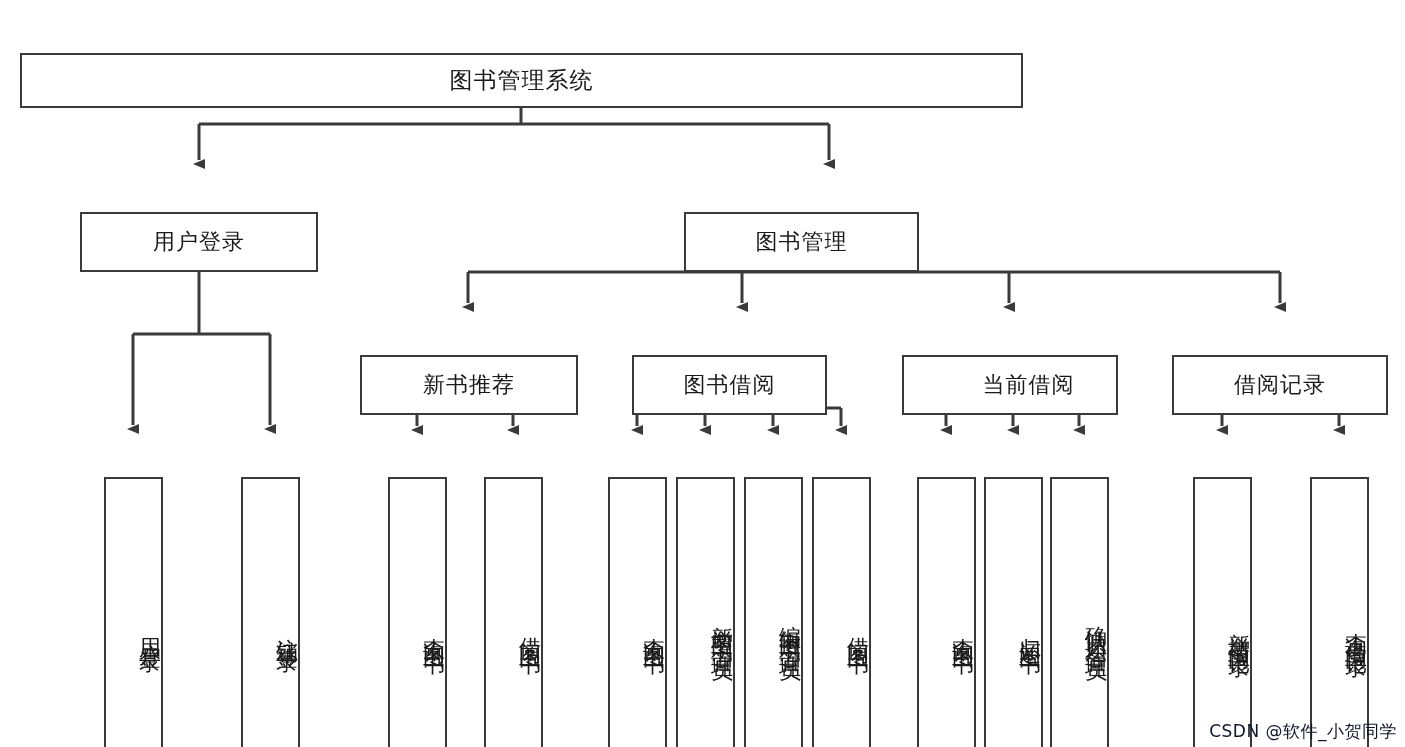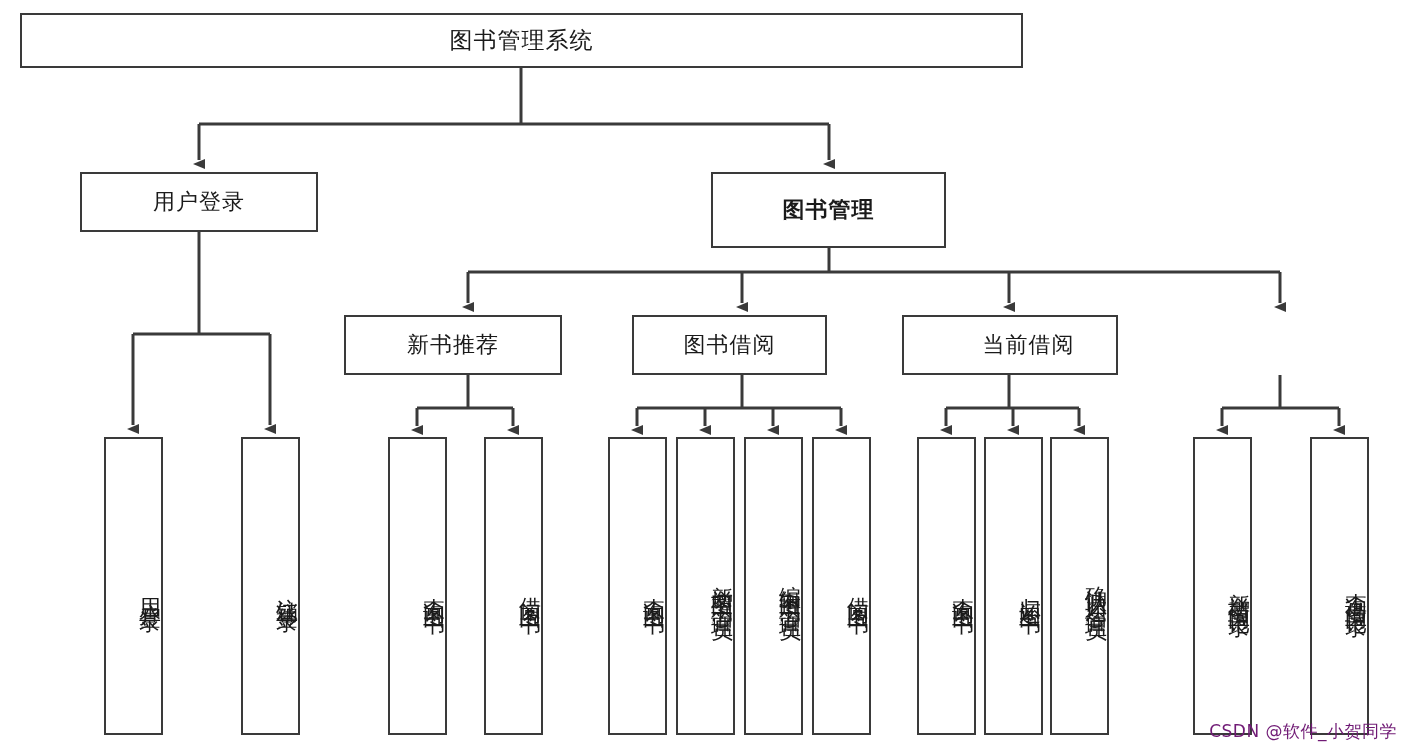--- a/index.html
+++ b/index.html
@@ -27,20 +27,21 @@
   }
   .node {
     position: absolute;
     box-sizing: border-box;
     background: #ffffff;
     border: 2.5px solid #3a3a3a;
     display: flex;
     align-items: center;
     justify-content: center;
     color: #1a1a1a;
+    margin-top: 40px;
   }
   .node.horiz {
     font-size: 22px;
     letter-spacing: 1px;
     line-height: 1.1;
   }
   .node.vert {
     writing-mode: vertical-rl;
     text-orientation: upright;
     font-size: 22px;
@@ -56,21 +57,21 @@
     white-space: nowrap;
   }
   #root-node {
     font-size: 23px;
   }
   .watermark {
     position: absolute;
     right: 8px;
     bottom: 4px;
     font-size: 17px;
-    color: #701a75;
+    color: #0f172a;
     letter-spacing: 0.5px;
     white-space: nowrap;
   }
 </style>
 </head>
 <body>
 
 <div id="canvas">
 
   <svg class="wires" viewBox="0 0 1405 747" xmlns="http://www.w3.org/2000/svg">
@@ -126,32 +127,35 @@
     </g>
   </svg>
 
   <div class="node horiz" id="root-node" style="left:20px; top:13px; width:1003px; height:55px;">
     <span>图书管理系统</span>
   </div>
 
   <div class="node horiz" style="left:80px; top:172px; width:238px; height:60px;">
     <span>用户登录</span>
   </div>
-  <div class="node horiz" style="left:711px; top:172px; width:235px; height:76px;font-weight:bold;">
+  <div class="node horiz" style="left:684px; top:172px; width:235px; height:60px;">
     <span>图书管理</span>
   </div>
 
-  <div class="node horiz" style="left:344px; top:315px; width:218px; height:60px;">
+  <div class="node horiz" style="left:360px; top:315px; width:218px; height:60px;">
     <span>新书推荐</span>
   </div>
   <div class="node horiz" style="left:632px; top:315px; width:195px; height:60px;">
     <span>图书借阅</span>
   </div>
   <div class="node horiz" style="left:902px; top:315px; width:216px; height:60px;padding-left:37px;">
     <span>当前借阅</span>
+  </div>
+  <div class="node horiz" style="left:1172px; top:315px; width:216px; height:60px;">
+    <span>借阅记录</span>
   </div>
 
   <div class="node vert" style="left:104px; top:437px; width:59px; height:298px;">
     <span class="vlabel">用户登录</span>
   </div>
   <div class="node vert" style="left:241px; top:437px; width:59px; height:298px;">
     <span class="vlabel">注销登录</span>
   </div>
   <div class="node vert" style="left:388px; top:437px; width:59px; height:298px;">
     <span class="vlabel">查询图书</span>

